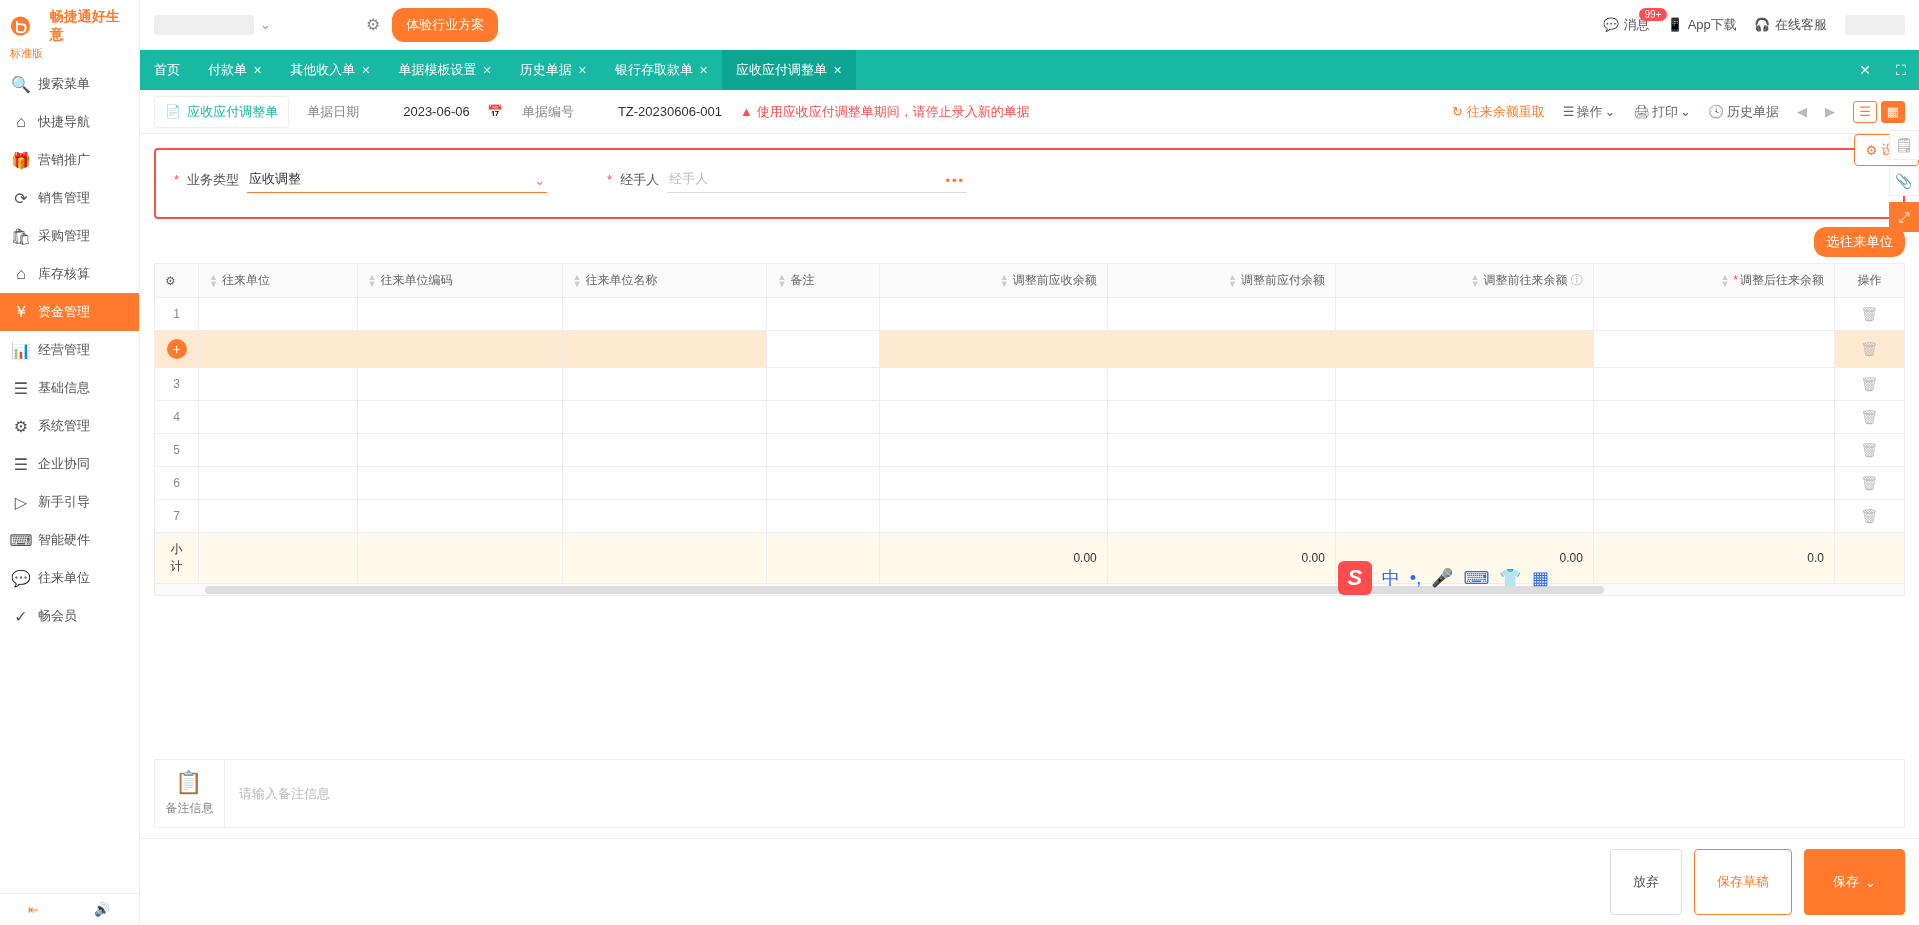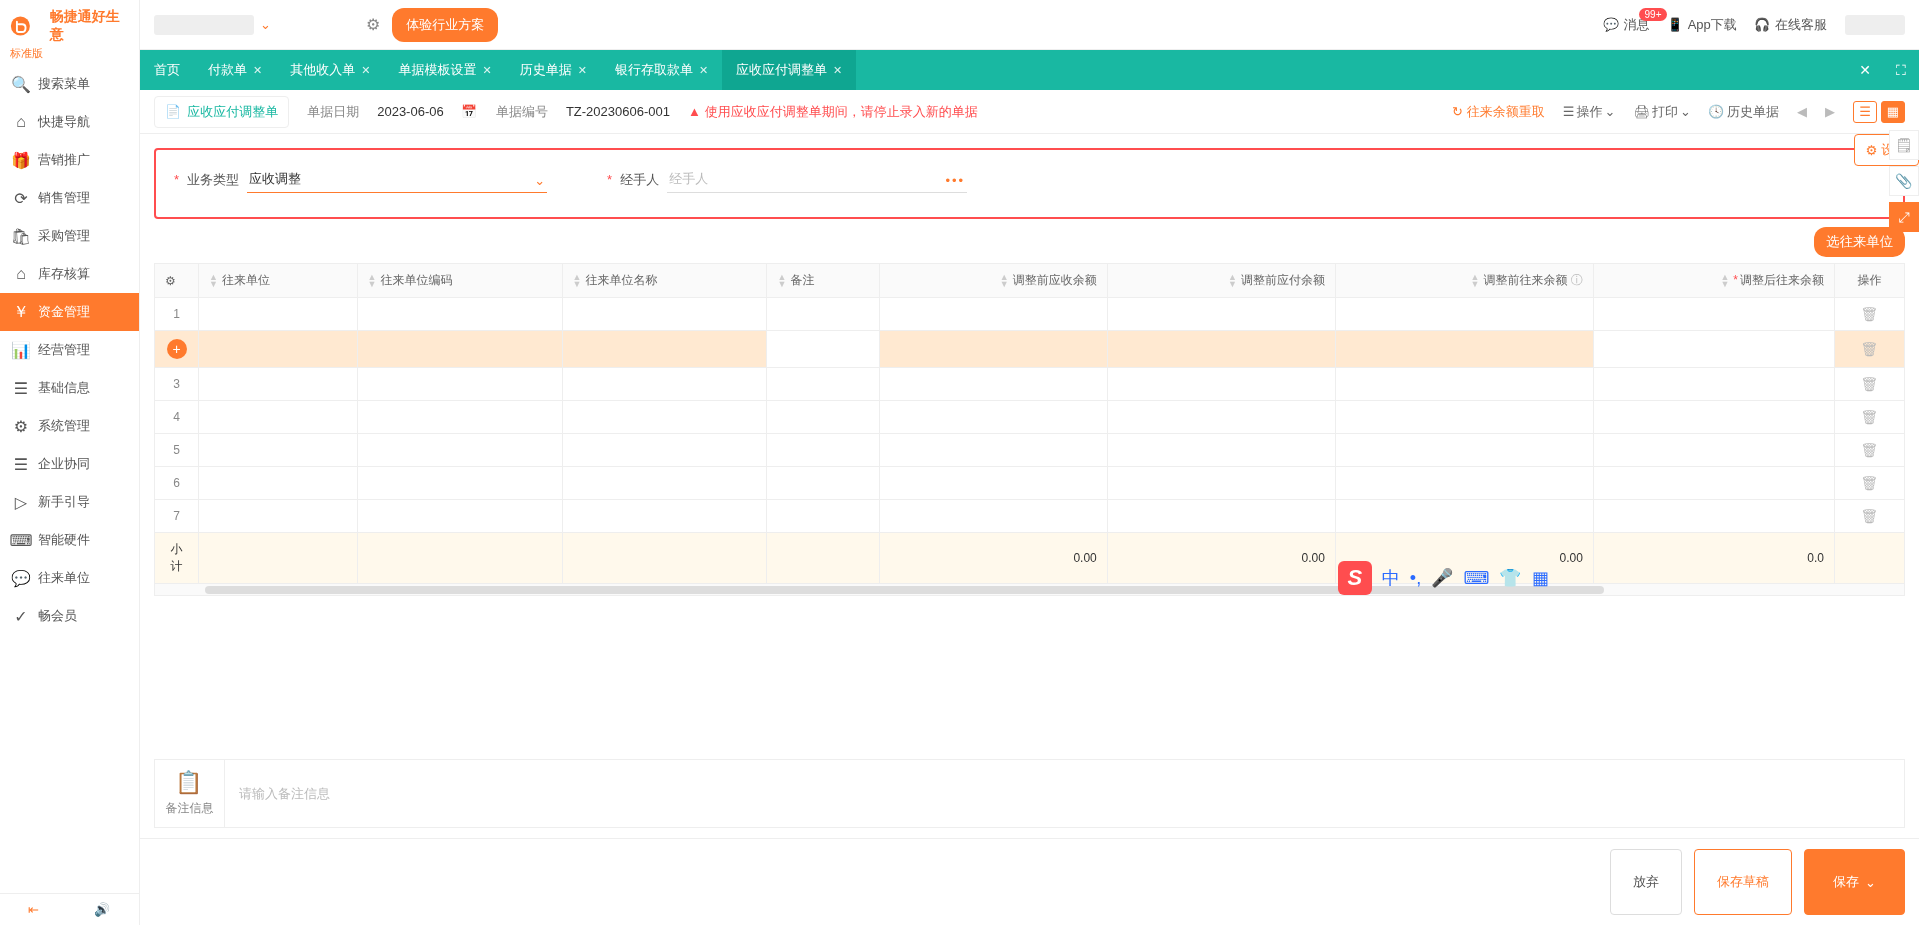--- a/index.html
+++ b/index.html
@@ -39,21 +39,21 @@
 .tab.active { background: #0FA691; }
 .tab .close { font-size: 11px; opacity: .85; }
 .tab-spacer { flex: 1; }
 .tab-close-all, .tab-expand { width: 36px; display: flex; align-items: center; justify-content: center; cursor: pointer; font-size: 14px; }
 
 
 .docbar { display: flex; align-items: center; height: 44px; padding: 0 14px; gap: 18px; border-bottom: 1px solid #eee; }
 .docchip { border: 1px solid #eee; border-radius: 4px; padding: 6px 10px; display: flex; align-items: center; gap: 6px; color: #19B8A2; }
 .docchip .ico { color: #FF7A2D; }
 .docbar .lbl { color: #888; }
-.docbar .val { color: #333; }
+.docbar .val { color: #333; margin-left: 26px; }
 .warn { color: #FF4D4F; display: flex; align-items: center; gap: 4px; }
 .doc-spacer { flex: 1; }
 .docbar .link { color: #FF7A2D; cursor: pointer; display: flex; align-items: center; gap: 4px; }
 .docbar .tool { color: #666; cursor: pointer; display: flex; align-items: center; gap: 2px; }
 .view-toggles { display: flex; gap: 4px; }
 .view-toggles .vt { width: 24px; height: 22px; border: 1px solid #FF7A2D; border-radius: 3px; display: flex; align-items: center; justify-content: center; color: #FF7A2D; cursor: pointer; }
 .view-toggles .vt.active { background: #FF7A2D; color: #fff; }
 
 
 .formrow-wrap { padding: 14px 14px 8px; }

